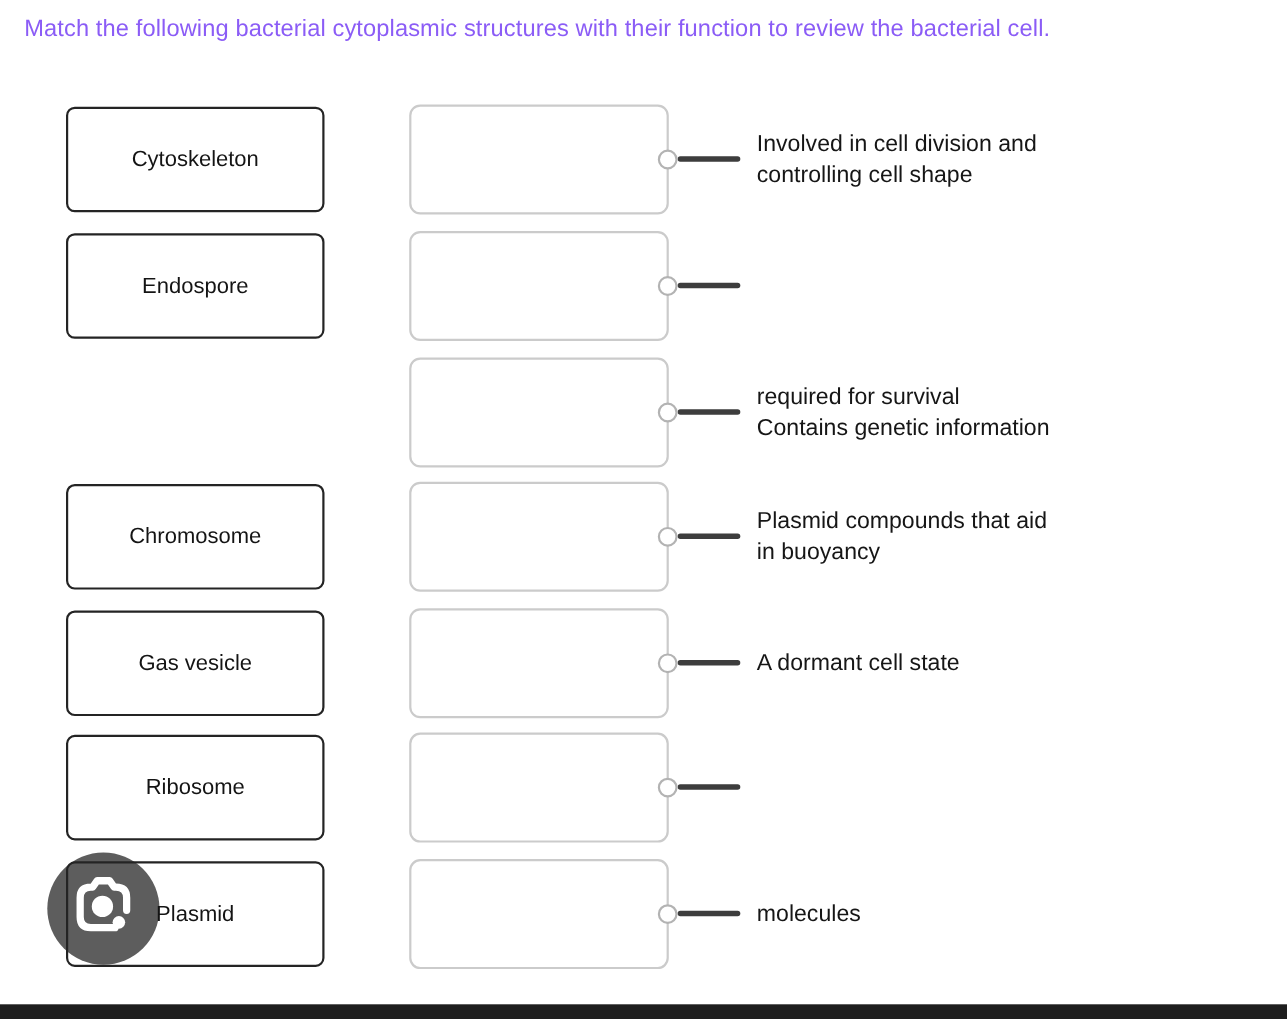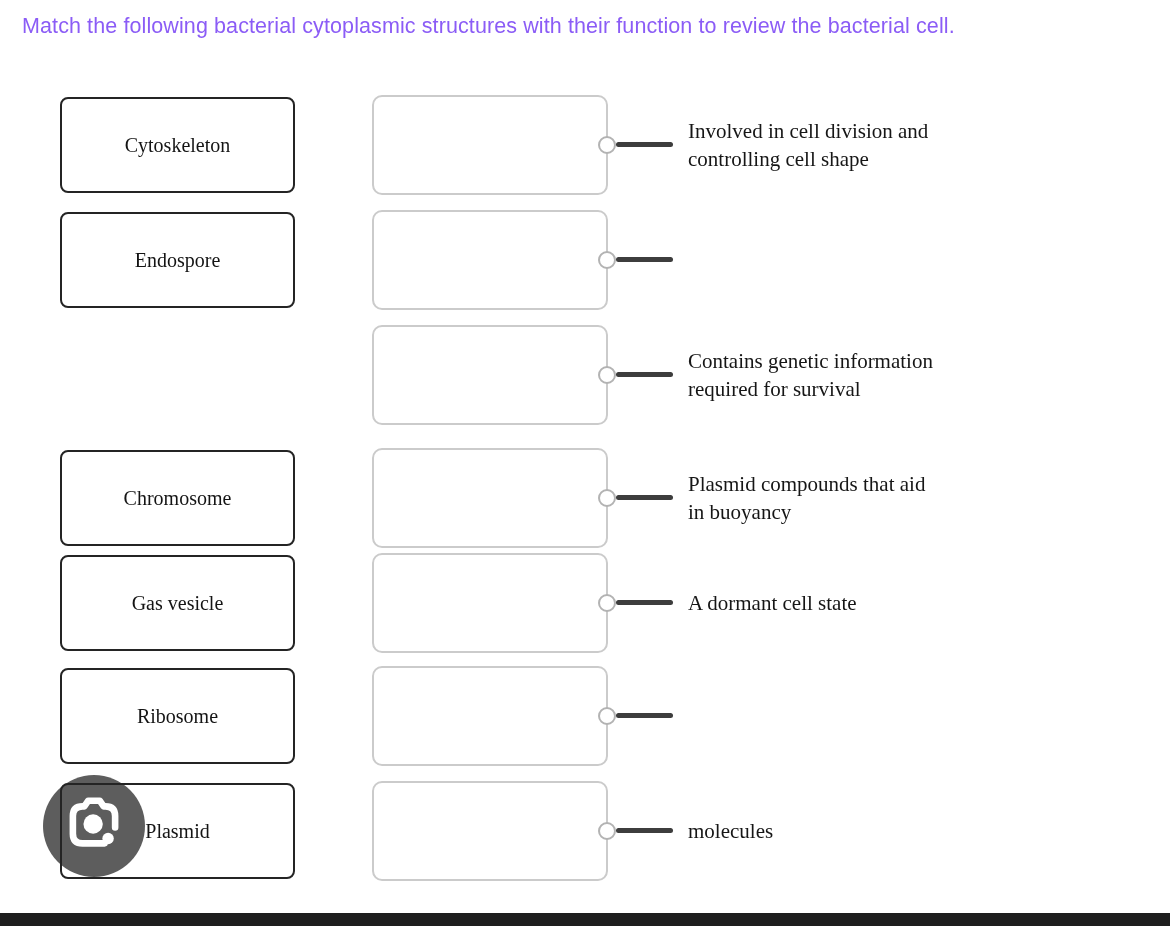--- a/index.html
+++ b/index.html
@@ -7,21 +7,21 @@
     width:1170px; height:926px; position:relative;
     background:#ffffff; overflow:hidden;
     font-family:"Liberation Sans", sans-serif;
     -webkit-font-smoothing:antialiased;
   }
   .header {
     position:absolute; left:22px; top:14px;
     font-size:21.5px; color:#8b5cf6; letter-spacing:0.1px;
     white-space:nowrap;
   }
-  .row { position:absolute; left:0; width:1014px; height:100px;font-family:Liberation Serif, serif; }
+  .row { position:absolute; left:0; width:1014px; height:100px; }
   .term-box {
     position:absolute; left:60px; top:2px; width:231px; height:92px;
     border:2px solid #242424; border-radius:8px;
     display:flex; align-items:center; justify-content:center;
     background:transparent; z-index:2; cursor:grab;
   }
   .term-label { font-size:20px; color:#141414; }
   .slot-box {
     position:absolute; left:372px; top:0; width:232px; height:96px;
     border:2px solid #cbcbcb; border-radius:10px;
@@ -78,26 +78,26 @@
   <div class="slot-box"></div>
   <span class="connector-circle"></span>
   <span class="connector-line"></span>
 </div>
 
 <div class="row" style="top:325px">
   <div class="slot-box"></div>
   <span class="connector-circle"></span>
   <span class="connector-line"></span>
   <div class="fn-text">
+    <span class="fn-line">required for survival</span>
     <span class="fn-line">Contains genetic information</span>
-    <span class="fn-line">required for survival</span>
   </div>
 </div>
 
-<div class="row" style="top:448px">
+<div class="row" style="top:438px">
   <div class="term-box">
     <span class="term-label">Chromosome</span>
   </div>
   <div class="slot-box"></div>
   <span class="connector-circle"></span>
   <span class="connector-line"></span>
   <div class="fn-text">
     <span class="fn-line">Plasmid compounds that aid</span>
     <span class="fn-line">in buoyancy</span>
   </div>

